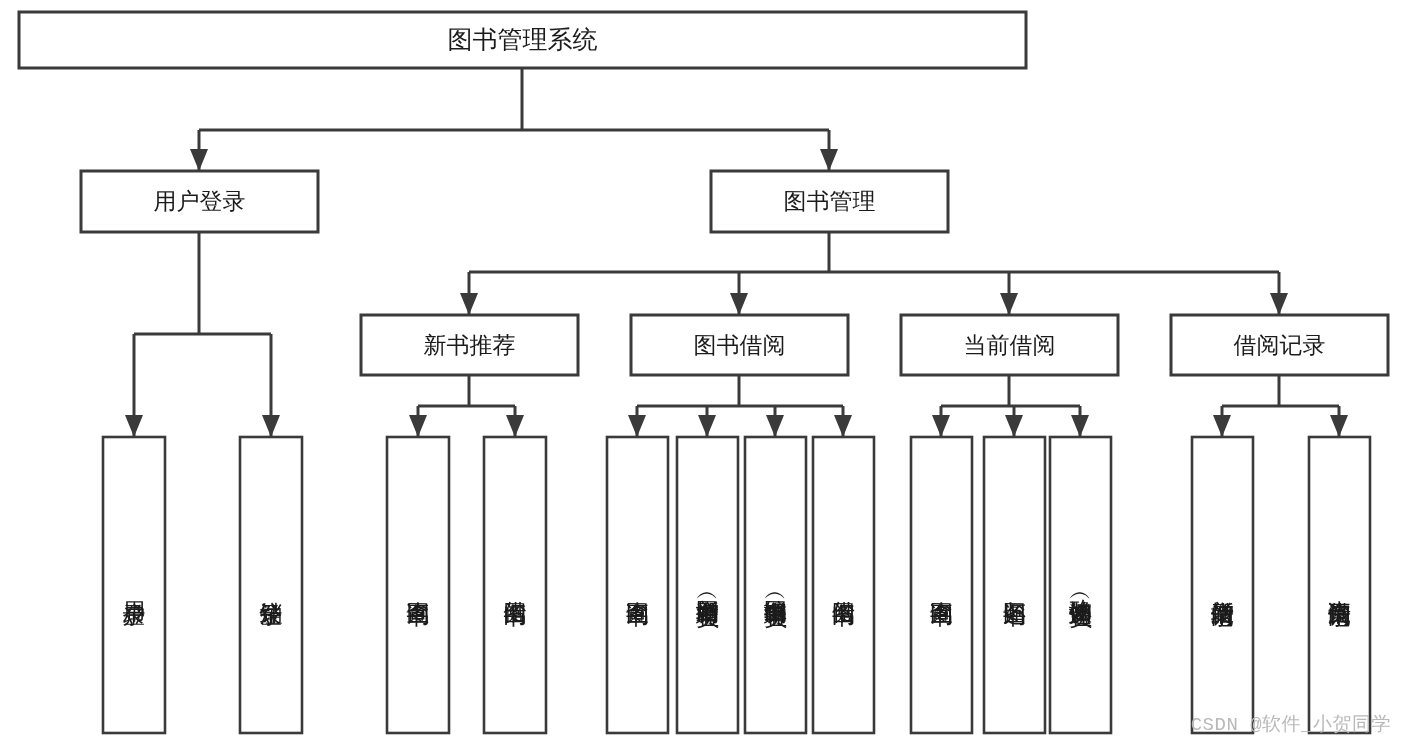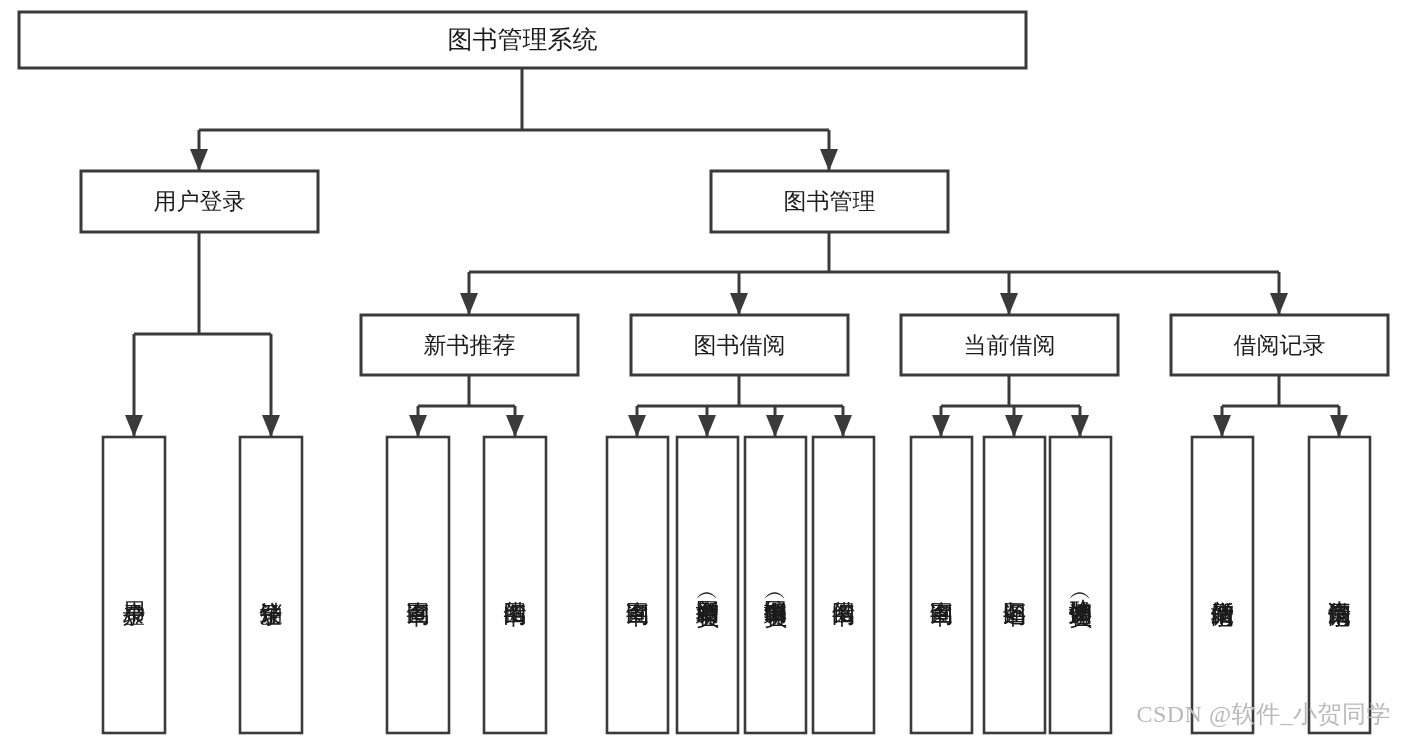--- a/index.html
+++ b/index.html
@@ -81,23 +81,23 @@
   .leaf-fo-inner {
     width: 100%;
     height: 100%;
     display: flex;
     align-items: center;
     justify-content: center;
   }
   .watermark {
     position: absolute;
     right: 14px;
-    bottom: 12px;
-    font-family: Liberation Serif, serif;
-    font-size: 24px;
+    bottom: 5px;
+    font-family: Liberation Mono, monospace;
+    font-size: 19px;
     color: #b9b9b9;
     letter-spacing: 0.5px;
     user-select: none;
     white-space: nowrap;
   }
 </style>
 </head>
 <body>
 
 <div id="diagram-root">

